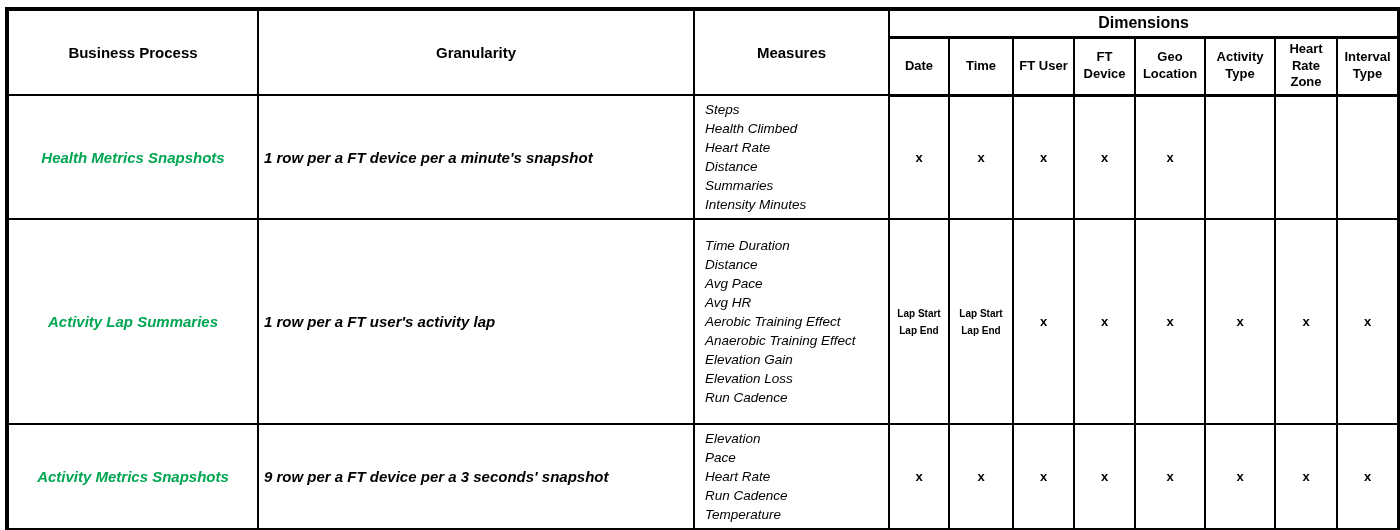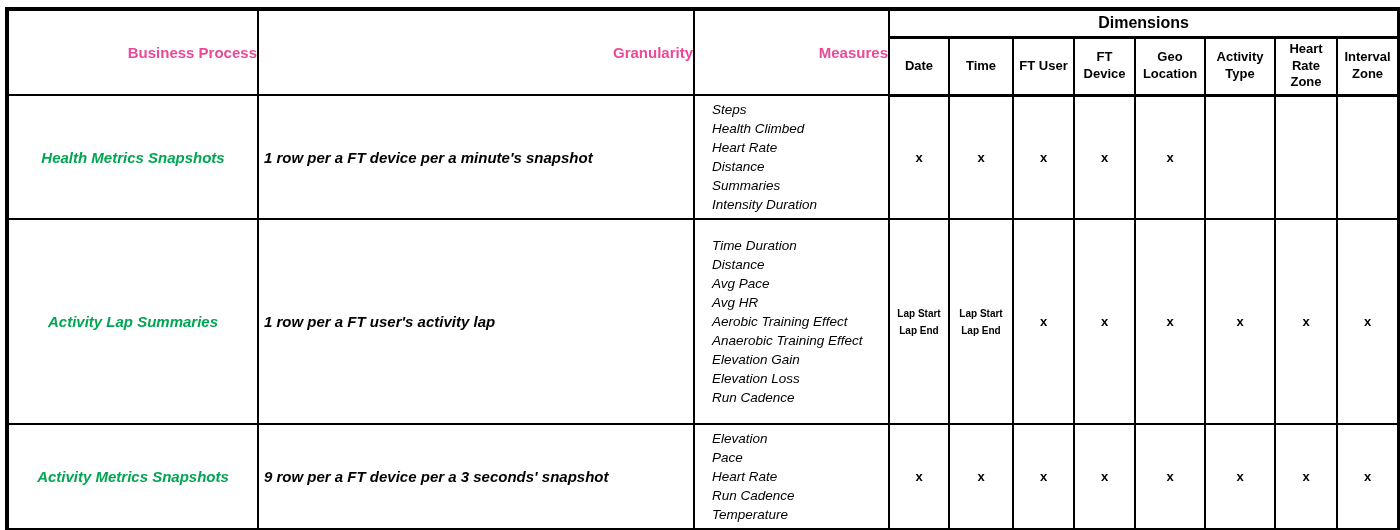--- a/index.html
+++ b/index.html
@@ -22,40 +22,40 @@
     border: 2px solid #000000;
     vertical-align: middle;
     padding: 0;
     overflow: hidden;
   }
   
   .bus-matrix thead tr.sub-hd th { border-bottom-width: 3px; }
   .bus-matrix th.dim-group { border-bottom-width: 3px; }
 
   .bus-matrix th.main-hd {
-    font-size: 15px; font-weight: bold; text-align: right; color: #ec4899;
+    font-size: 15px; font-weight: bold; text-align: center; color: #000000;
   }
   .bus-matrix th.dim-group {
     font-size: 16px; font-weight: bold; text-align: center; color: #000;
   }
   .bus-matrix th.dim-hd {
     font-size: 13px; font-weight: bold; text-align: center;
     line-height: 1.3; padding: 2px 3px; color: #000;
   }
   td.bp-cell {
     font-size: 15px; font-weight: bold; font-style: italic;
     text-align: center; color: #00a651; padding: 0 4px;
   }
   td.gran-cell {
     font-size: 15px; font-weight: bold; font-style: italic;
     text-align: left; color: #000; padding: 0 4px 0 5px; border-radius: 23px;
   }
   td.measures-cell {
     font-size: 13.5px; font-style: italic; color: #000;
-    text-align: left; padding: 4px 4px 4px 17px; line-height: 19px;
+    text-align: left; padding: 4px 4px 4px 10px; line-height: 19px;
   }
   td.dim-cell {
     font-size: 13px; font-weight: bold; text-align: center; color: #000;
     white-space: pre-line;
   }
   td.dim-cell.multiline {
     font-size: 10px; line-height: 17px; text-align: center;
   }
   tr.hd-top    { height: 28px; }
   tr.sub-hd    { height: 58px; }
@@ -88,34 +88,34 @@
       <th colspan="8" class="dim-group">Dimensions</th>
     </tr>
     <tr class="sub-hd">
       <th class="dim-hd">Date</th>
       <th class="dim-hd">Time</th>
       <th class="dim-hd">FT User</th>
       <th class="dim-hd">FT Device</th>
       <th class="dim-hd">Geo Location</th>
       <th class="dim-hd">Activity Type</th>
       <th class="dim-hd">Heart Rate Zone</th>
-      <th class="dim-hd">Interval Zone</th>
+      <th class="dim-hd">Interval Type</th>
     </tr>
   </thead>
   <tbody>
     <tr class="row-1">
       <td class="bp-cell">Health Metrics Snapshots</td>
       <td class="gran-cell">1 row per a FT device per a minute's snapshot</td>
       <td class="measures-cell">
         <div>Steps</div>
         <div>Health Climbed</div>
         <div>Heart Rate</div>
         <div>Distance</div>
         <div>Summaries</div>
-        <div>Intensity Duration</div>
+        <div>Intensity Minutes</div>
       </td>
       <td class="dim-cell">x</td>
       <td class="dim-cell">x</td>
       <td class="dim-cell">x</td>
       <td class="dim-cell">x</td>
       <td class="dim-cell">x</td>
       <td class="dim-cell"></td>
       <td class="dim-cell"></td>
       <td class="dim-cell"></td>
     </tr>

